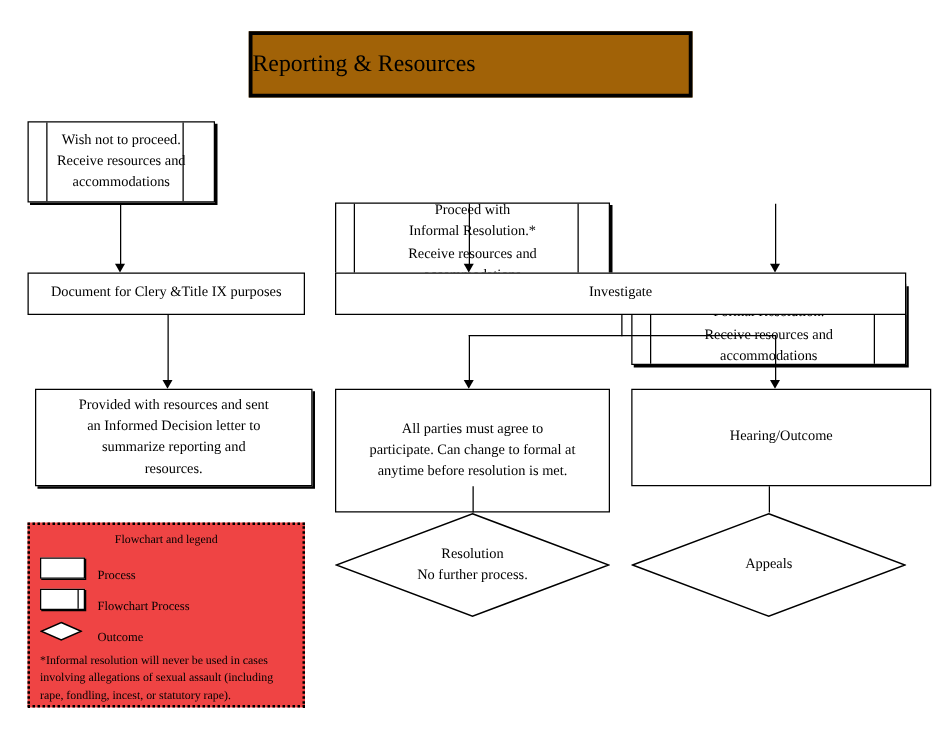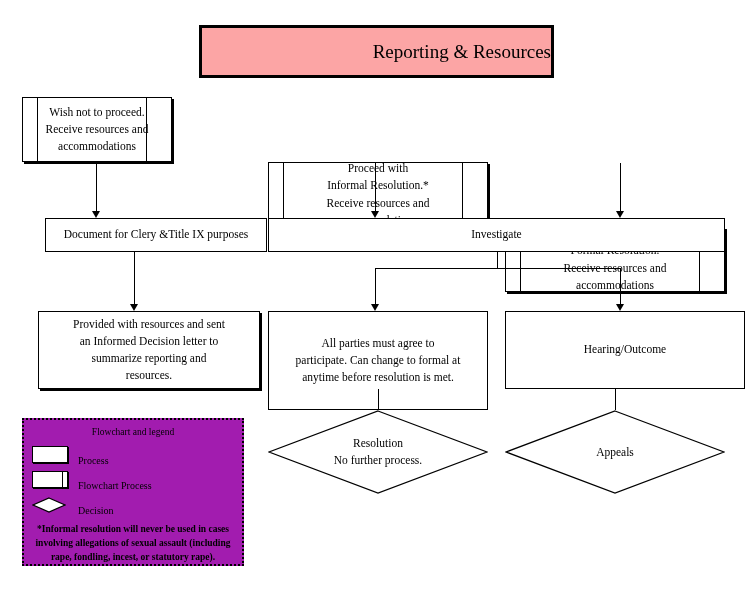--- a/index.html
+++ b/index.html
@@ -18,23 +18,23 @@
     background: #ffffff;
     overflow: hidden;
   }
   .abs { position: absolute; box-sizing: border-box; }
 
   
   .title-box {
     border: 3px solid #000;
     display: flex;
     align-items: center;
-    justify-content: flex-end;
+    justify-content: flex-start;
     font-size: 19px;
-    background: #fca5a5;
+    background: #a16207;
   }
 
   
   .node {
     border: 1px solid #000;
     background: #fff;
     display: flex;
     align-items: center;
     justify-content: center;
     text-align: center;
@@ -80,21 +80,21 @@
     position: absolute;
     width: 0; height: 0;
     border-left: 4px solid transparent;
     border-right: 4px solid transparent;
     border-top: 7px solid #000;
   }
 
   
   .legend {
     border: 2px dotted #000;
-    background: #a21caf;
+    background: #ef4444;
     padding: 6px 8px 8px 8px;
     font-size: 9.5px;
     line-height: 1.45;
   }
   .legend-title {
     text-align: center;
     font-size: 9.5px;
     margin-bottom: 7px;
   }
   .legend-row {
@@ -127,22 +127,21 @@
     content: "";
     position: absolute;
     top: 0; bottom: 0; right: 4px;
     border-left: 1px solid #000;
   }
   .key-diamond { width: 34px; height: 16px; }
   .legend-note {
     margin-top: 2px;
     font-size: 9.5px;
     line-height: 1.5;
-    text-align: center;
-    font-weight: bold;
+    text-align: left;
   }
 </style>
 </head>
 <body>
 
 <div id="canvas">
 
   <div class="abs title-box" style="left:199px; top:25px; width:355px; height:53px;">
     <span>Reporting &amp; Resources</span>
   </div>
@@ -167,39 +166,39 @@
 
   <div class="vline" style="left:96px; top:163px; height:50px;"></div>
   <div class="arrowhead" style="left:92px; top:211px;"></div>
 
   <div class="vline" style="left:375px; top:163px; height:50px;"></div>
   <div class="arrowhead" style="left:371px; top:211px;"></div>
 
   <div class="vline" style="left:620px; top:163px; height:50px;"></div>
   <div class="arrowhead" style="left:616px; top:211px;"></div>
 
-  <div class="abs node" style="left:22px; top:218px; width:222px; height:34px;margin-left:23px;">
+  <div class="abs node" style="left:22px; top:218px; width:222px; height:34px;">
     <span class="txt">Document for Clery &amp;Title IX purposes</span>
   </div>
 
   <div class="abs node" style="left:268px; top:218px; width:457px; height:34px;">
     <span class="txt">Investigate</span>
   </div>
 
   <div class="vline" style="left:134px; top:252px; height:54px;"></div>
   <div class="arrowhead" style="left:130px; top:304px;"></div>
 
   <div class="vline" style="left:497px; top:252px; height:17px;"></div>
   <div class="hline" style="left:375px; top:268px; width:245px;"></div>
   <div class="vline" style="left:375px; top:268px; height:38px;"></div>
   <div class="arrowhead" style="left:371px; top:304px;"></div>
   <div class="vline" style="left:620px; top:268px; height:38px;"></div>
   <div class="arrowhead" style="left:616px; top:304px;"></div>
 
-  <div class="abs node shadow" style="left:38px; top:311px; width:222px; height:78px;">
+  <div class="abs node shadow" style="left:28px; top:311px; width:222px; height:78px;">
     <span class="txt">Provided with resources and sent<br>an Informed Decision letter to<br>summarize reporting and<br>resources.</span>
   </div>
 
   <div class="abs node" style="left:268px; top:311px; width:220px; height:99px;">
     <span class="txt">All parties must agree to<br>participate. Can change to formal at<br>anytime before resolution is met.</span>
   </div>
 
   <div class="abs node" style="left:505px; top:311px; width:240px; height:78px;">
     <span class="txt">Hearing/Outcome</span>
   </div>
@@ -240,19 +239,19 @@
     </div>
 
     <div class="legend-row">
       <span class="legend-key">
         <span class="key-diamond">
           <svg width="34" height="16" viewBox="0 0 34 16">
             <polygon points="17,1 33,8 17,15 1,8" fill="#ffffff" stroke="#000000" stroke-width="1.2"></polygon>
           </svg>
         </span>
       </span>
-      <span class="legend-text">Decision</span>
+      <span class="legend-text">Outcome</span>
     </div>
 
     <div class="legend-note">*Informal resolution will never be used in cases involving allegations of sexual assault (including rape, fondling, incest, or statutory rape).</div>
   </div>
 
 </div>
 
 </body></html>

